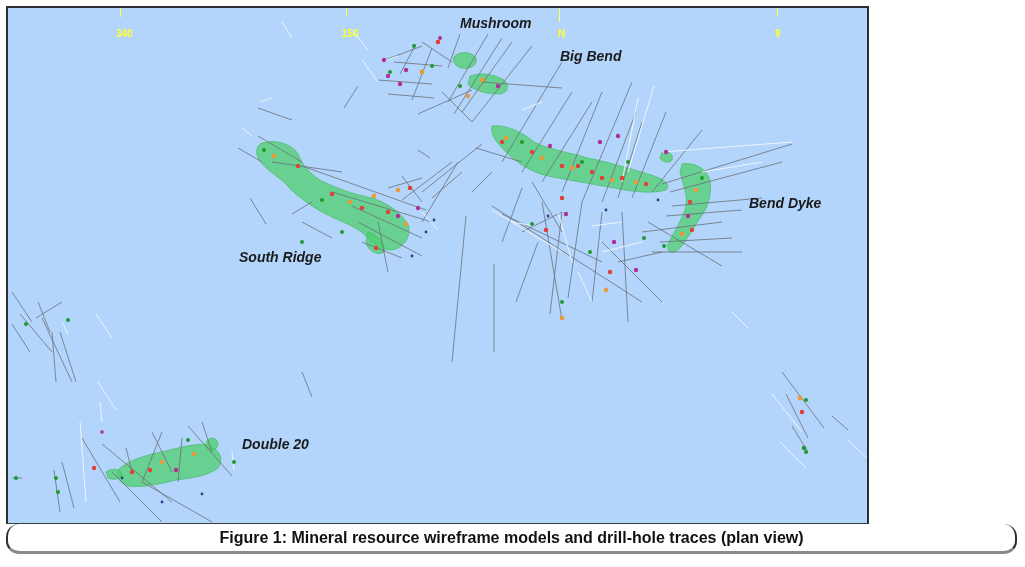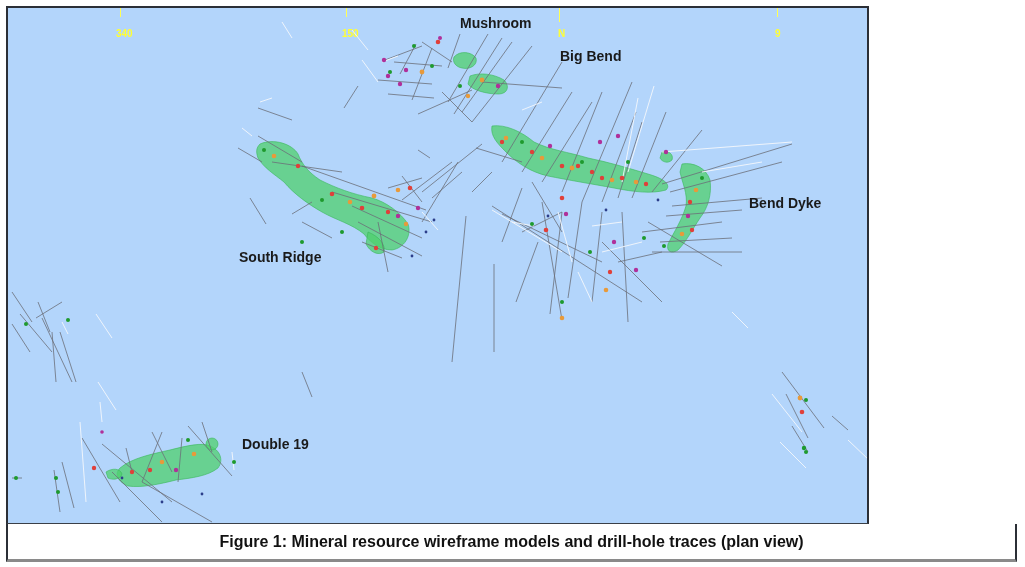--- a/index.html
+++ b/index.html
@@ -1,22 +1,22 @@
 <!DOCTYPE html>
 <html><head>
 <meta charset="utf-8">
 <style>
   html, body { margin:0; padding:0; background:#ffffff; }
   body { width:1025px; height:567px; position:relative; overflow:hidden; font-family:"Liberation Sans", sans-serif; }
   .frame { position:absolute; left:6px; top:6px; width:863px; height:518px; background:#b3d5fb; border:2px solid #2b2f36; border-bottom:1px solid #3a3f47; box-sizing:border-box; overflow:hidden; }
   .frame svg { position:absolute; left:0; top:0; }
   .tick-label { position:absolute; top:20px; color:#ffff33; font-size:10px; font-weight:bold; font-family:"Liberation Sans", sans-serif; }
   .tick-mark { position:absolute; top:0px; width:1px; height:9px; background:#ffff55; }
-  .deposit-label { position:absolute; font-size:14px; font-weight:bold; color:#1a1a1a; font-family:"Liberation Sans", sans-serif; white-space:nowrap; }
-  .caption-box { position:absolute; left:6px; top:524px; width:1011px; height:38px; background:#ffffff; border-left:2px solid #2b2f36; border-right:2px solid #2b2f36; border-bottom:3px solid #8a8a8a; box-sizing:border-box; display:flex; align-items:center; justify-content:center; }
+  .deposit-label { position:absolute; font-size:14px; font-weight:bold; color:#1a1a1a; font-family:"Liberation Sans", sans-serif; white-space:nowrap;font-style:italic; }
+  .caption-box { position:absolute; left:6px; top:524px; width:1011px; height:30px; background:#ffffff; border-left:2px solid #2b2f36; border-right:2px solid #2b2f36; border-bottom:3px solid #8a8a8a; box-sizing:border-box; display:flex; align-items:center; justify-content:center;border-radius:13px; }
   .caption { font-size:16px; font-weight:bold; color:#111; font-family:"Liberation Sans", sans-serif; }
 </style>
 </head>
 <body>
 
 <div class="frame">
 
   <div>
     <div class="tick-mark" style="left:112px"></div>
     <div class="tick-label" style="left:108px">340</div>
@@ -307,18 +307,18 @@
           <circle cx="200" cy="492" r="1.4"></circle>
           <circle cx="160" cy="500" r="1.4"></circle>
       </g>
     </g>
   </svg>
 
   <div class="deposit-label" style="left:452px;top:7px">Mushroom</div>
   <div class="deposit-label" style="left:552px;top:40px">Big Bend</div>
   <div class="deposit-label" style="left:231px;top:241px">South Ridge</div>
   <div class="deposit-label" style="left:741px;top:187px">Bend Dyke</div>
-  <div class="deposit-label" style="left:234px;top:428px">Double 19</div>
+  <div class="deposit-label" style="left:234px;top:428px">Double 20</div>
 </div>
 
 <div class="caption-box">
   <span class="caption">Figure 1: Mineral resource wireframe models and drill-hole traces (plan view)</span>
 </div>
 
 </body></html>

